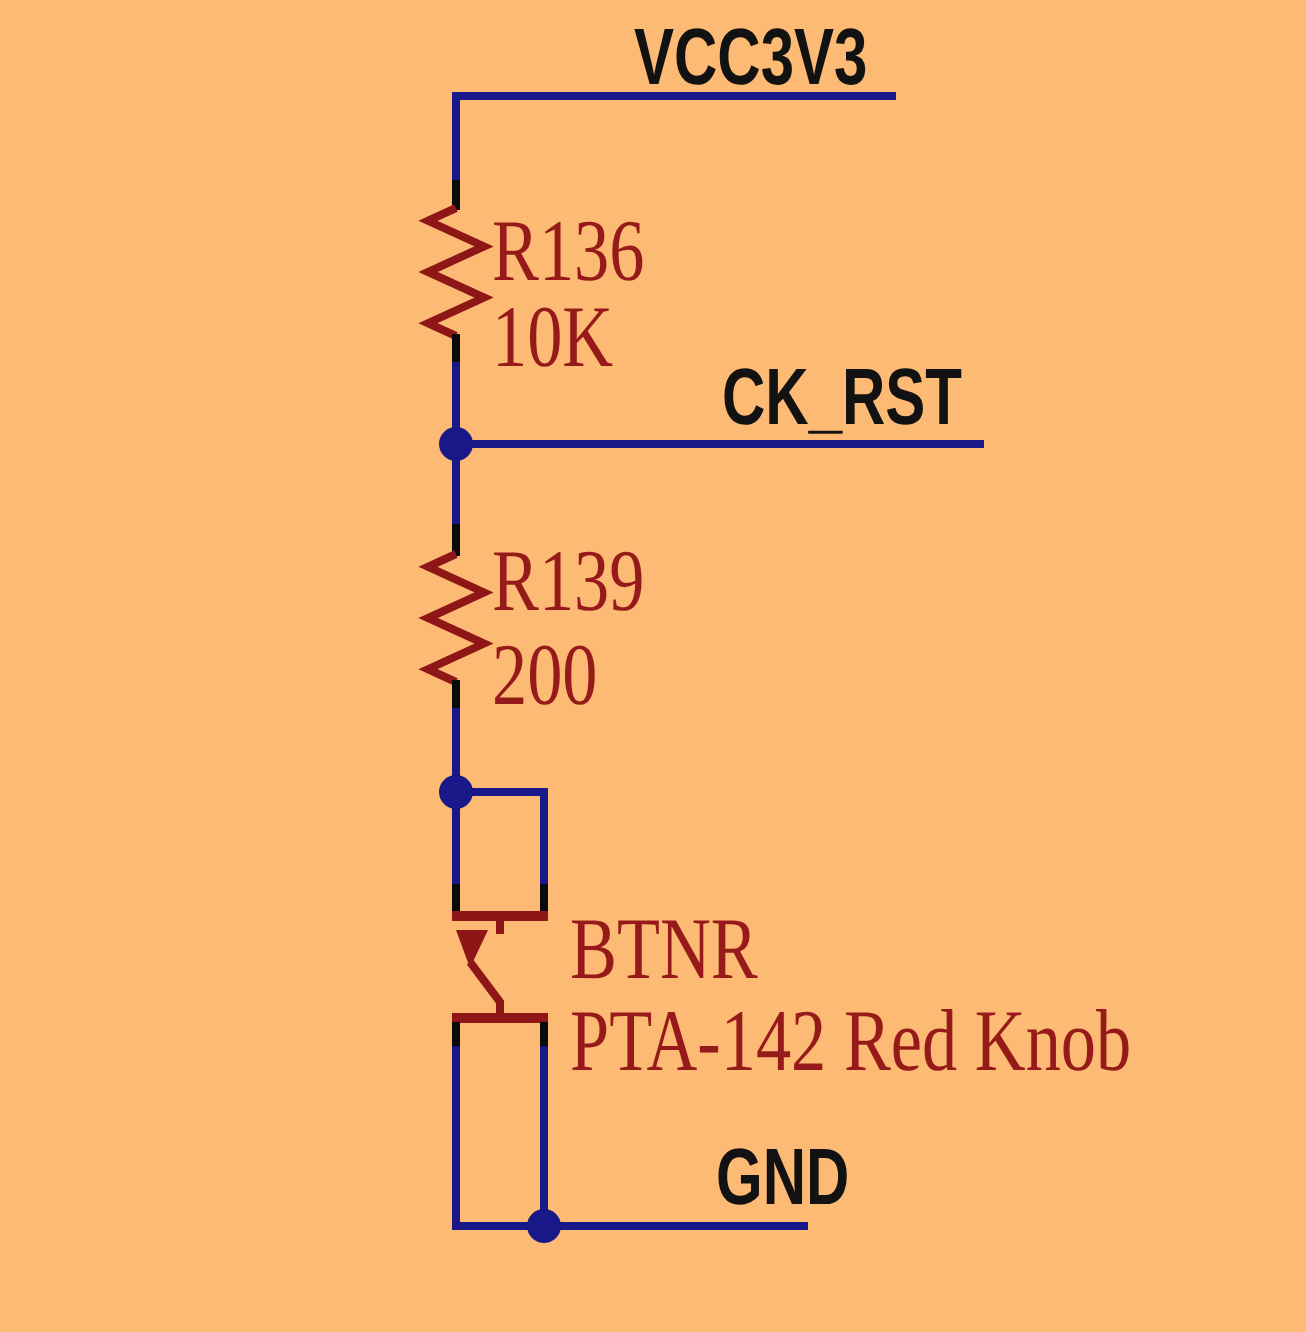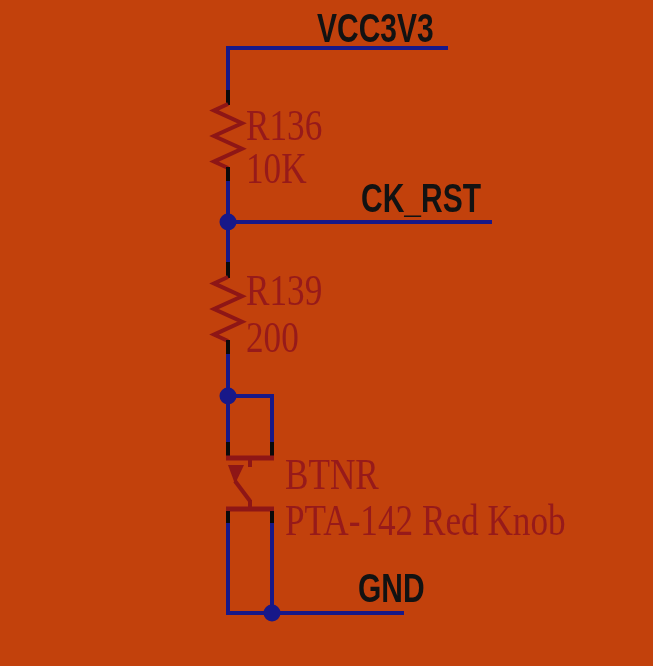--- a/index.html
+++ b/index.html
@@ -4,21 +4,21 @@
 <style>
   html, body {
     margin: 0;
     padding: 0;
     background: #FBF8F0;
   }
   .canvas {
     position: relative;
     width: 653px;
     height: 666px;
-    background: #c2410c;
+    background: #fdba74;
     overflow: hidden;
   }
   svg { display: block; }
 
   
   .wire {
     stroke: #181889;
     stroke-width: 4;
     fill: none;
     stroke-linecap: butt;

